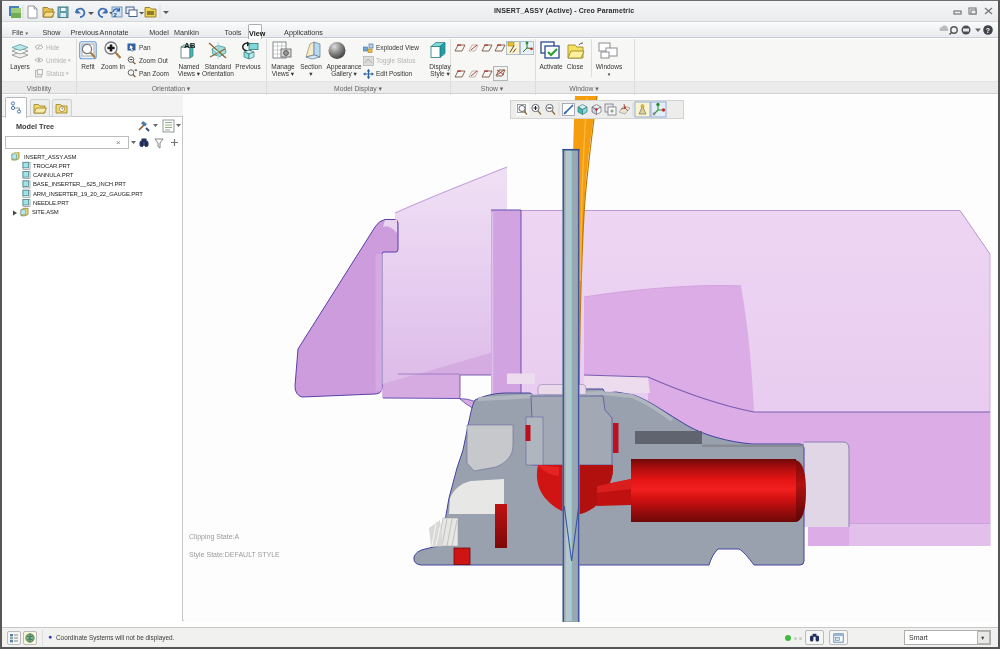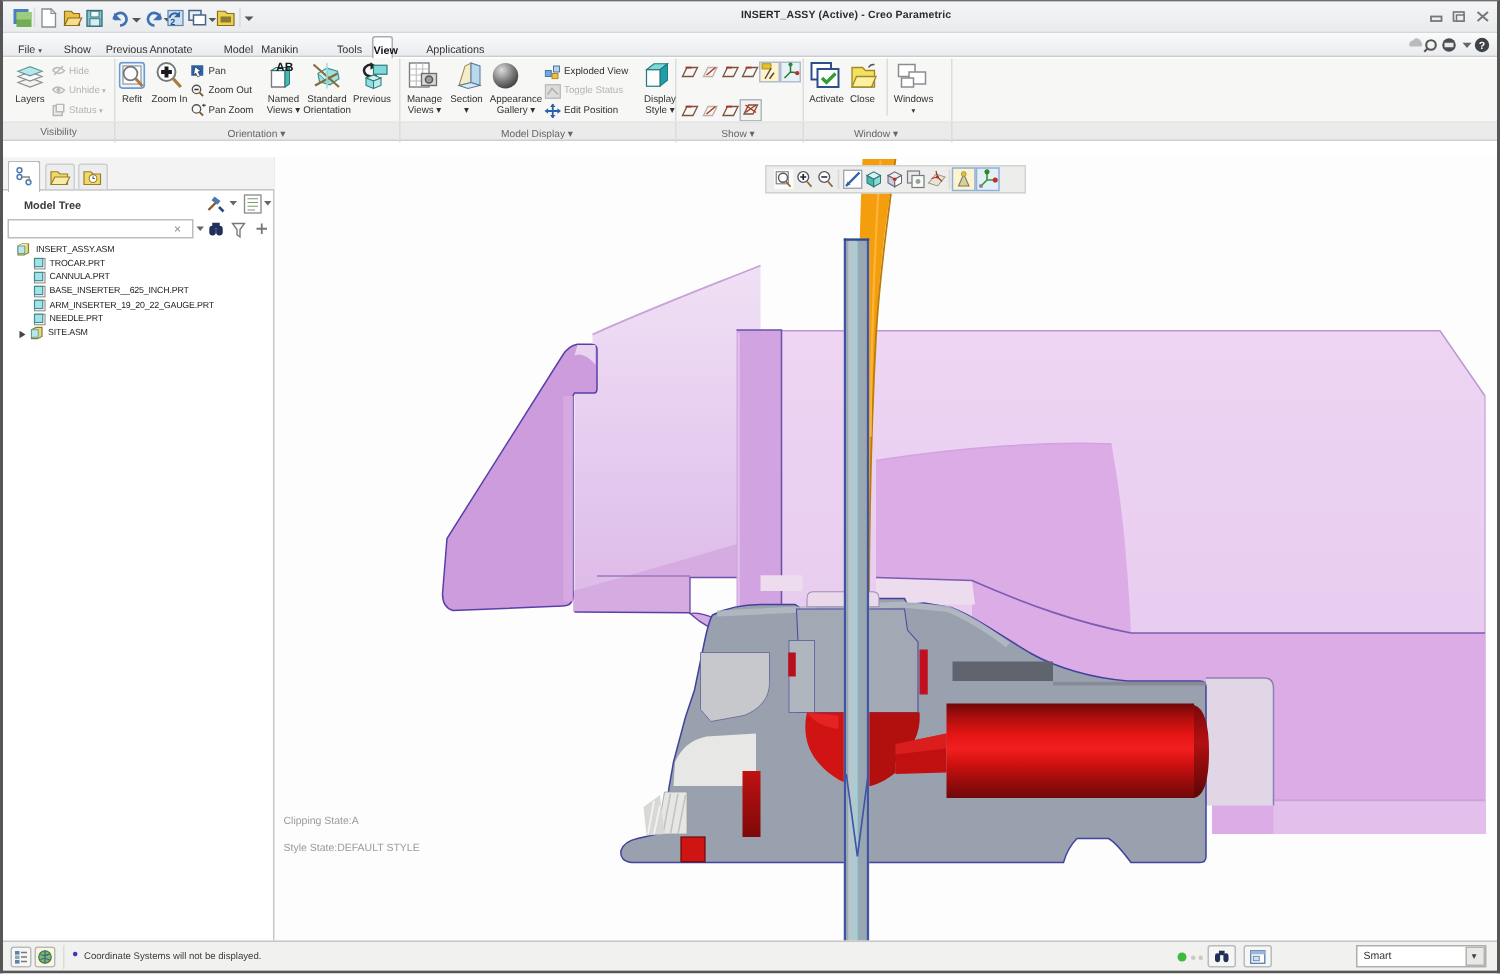--- a/index.html
+++ b/index.html
@@ -18,21 +18,21 @@
 
 #ribbon{position:absolute;left:0;top:38px;width:996px;height:42px;background:#f7f7f6;}
 #grouplabels{position:absolute;left:0;top:80px;width:996px;height:13px;background:#eaebea;border-bottom:1px solid #cfcfcd;border-top:1px solid #e3e4e3;}
 .glabel{position:absolute;top:3px;font-size:6.8px;color:#666;text-align:center;}
 .gsep{position:absolute;top:0px;width:1px;height:55px;background:#dddddc;}
 .gsep2{position:absolute;top:0;width:1px;height:13px;background:#dcdcda;}
 .btnlabel{position:absolute;font-size:6.5px;color:#333;text-align:center;line-height:7px;}
 .smalllabel{position:absolute;font-size:6.5px;color:#333;}
 .smalllabel.dis{color:#b4b4b2;}
 
-#mainarea{position:absolute;left:0;top:94px;width:996px;height:526px;background:#fdfdfd;border-bottom:1px solid #c9c9c8;margin-top:10px;}
+#mainarea{position:absolute;left:0;top:94px;width:996px;height:526px;background:#fdfdfd;border-bottom:1px solid #c9c9c8;}
 #panel{position:absolute;left:0;top:0;width:181px;height:526px;background:#fff;border-right:1px solid #c5c6c6;}
 #gfx{position:absolute;left:182px;top:0;width:814px;height:527px;background:#fdfdfd;}
 #statusbar{position:absolute;left:0;top:626px;width:996px;height:20px;background:#f1f1f0;border-top:1px solid #c6c7c7;}
 .treetxt{position:absolute;font-size:5.9px;color:#1c1c1c;white-space:nowrap;letter-spacing:-0.12px;}
 .sbtn{position:absolute;border:1px solid #b9bbbc;background:#f6f6f5;border-radius:2px;}
 </style>
 </head>
 <body>
 <div id="win">
 <div id="titlebar">

